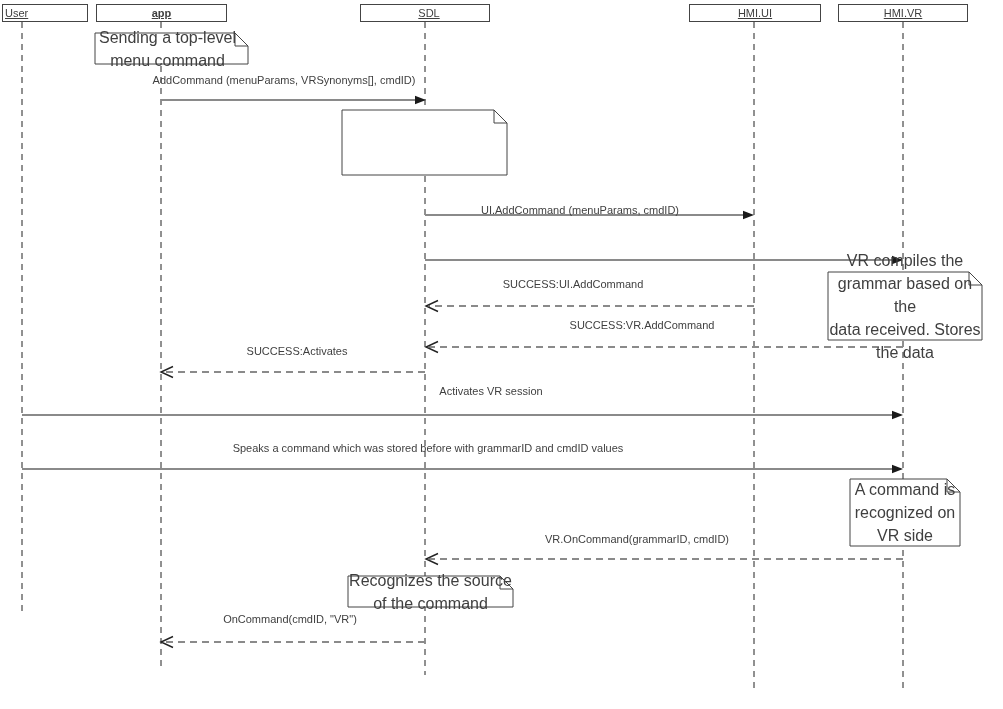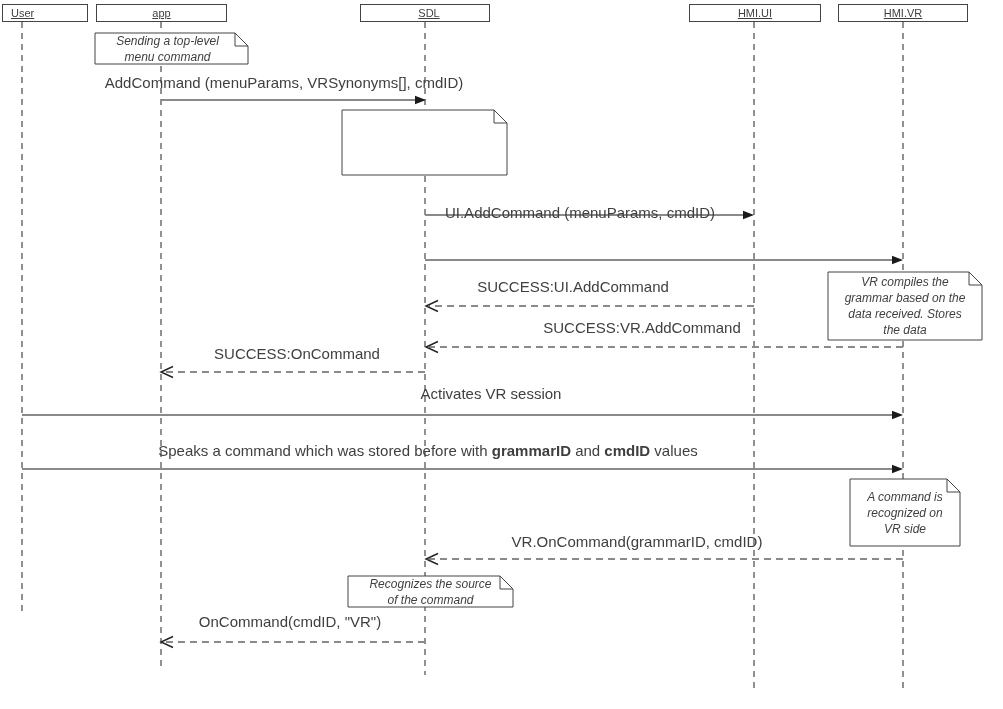--- a/index.html
+++ b/index.html
@@ -23,32 +23,32 @@
   .head-open{fill:none;stroke:var(--lifeline);stroke-width:1.4;}
   .note-shape{fill:#ffffff;stroke:var(--line);stroke-width:1;}
   .note-fold{fill:none;stroke:var(--line);stroke-width:1;}
 
   .participant{
     position:absolute;top:4px;height:18px;background:#fff;border:1px solid var(--line);
     display:flex;align-items:center;justify-content:center;box-sizing:border-box;
     font-size:11px;
   }
   .participant .plabel{text-decoration:underline;white-space:nowrap;}
-  .participant.left-label{justify-content:flex-start;padding-left:8px;}
+  .participant.left-label{justify-content:flex-start;padding-left:2px;}
 
   .note-text{
     position:absolute;display:flex;align-items:center;justify-content:center;
-    text-align:center;font-size:12px;line-height:16px;white-space:pre-line;
-    box-sizing:border-box;pointer-events:none;font-style:italic;
+    text-align:center;font-size:16px;line-height:23px;white-space:pre-line;
+    box-sizing:border-box;pointer-events:none;
   }
   .msg{
-    position:absolute;transform:translateX(-50%);font-size:15px;white-space:nowrap;
+    position:absolute;transform:translateX(-50%);font-size:11px;white-space:nowrap;
     color:var(--text);
   }
-  .msg .b{font-weight:bold;}
+  .msg .b{font-weight:normal;}
 </style>
 </head>
 <body>
 
 <div id="canvas">
 
   <svg id="wires" width="1003" height="709" viewBox="0 0 1003 709">
 
     <line class="lifeline" x1="22" y1="22" x2="22" y2="612"></line>
     <line class="lifeline" x1="161" y1="22" x2="161" y2="667"></line>
@@ -116,21 +116,21 @@
     </g>
     <g>
       <line class="shaft-dashed" x1="425" y1="642" x2="164" y2="642"></line>
       <path class="head-open" d="M173 636.5 L161 642 L173 647.5"></path>
     </g>
   </svg>
 
   <div class="participant left-label" style="left:2px;width:86px;">
     <span class="plabel">User</span>
   </div>
-  <div class="participant" style="left:96px;width:131px;">
+  <div class="participant" style="left:96px;width:131px;font-weight:bold;">
     <span class="plabel">app</span>
   </div>
   <div class="participant" style="left:360px;width:130px;padding-left:8px;">
     <span class="plabel">SDL</span>
   </div>
   <div class="participant" style="left:689px;width:132px;">
     <span class="plabel">HMI.UI</span>
   </div>
   <div class="participant" style="left:838px;width:130px;">
     <span class="plabel">HMI.VR</span>
@@ -145,21 +145,21 @@
 grammar based on the
 data received. Stores
 the data</div>
   <div class="note-text" style="left:348px;top:576px;width:165px;height:31px;">Recognizes the source
 of the command</div>
 
   <div class="msg" style="left:284px;top:74px;">AddCommand (menuParams, VRSynonyms[], cmdID)</div>
   <div class="msg" style="left:580px;top:204px;">UI.AddCommand (menuParams, cmdID)</div>
   <div class="msg" style="left:573px;top:278px;">SUCCESS:UI.AddCommand</div>
   <div class="msg" style="left:642px;top:319px;">SUCCESS:VR.AddCommand</div>
-  <div class="msg" style="left:297px;top:345px;">SUCCESS:OnCommand</div>
+  <div class="msg" style="left:297px;top:345px;">SUCCESS:Activates</div>
   <div class="msg" style="left:491px;top:385px;">Activates VR session</div>
   <div class="msg" style="left:428px;top:442px;">
     <span>Speaks a command which was stored before with </span><span class="b">grammarID</span><span> and </span><span class="b">cmdID</span><span> values</span>
   </div>
   <div class="msg" style="left:637px;top:533px;">VR.OnCommand(grammarID, cmdID)</div>
   <div class="msg" style="left:290px;top:613px;">OnCommand(cmdID, "VR")</div>
 
 </div>
 
 </body></html>

